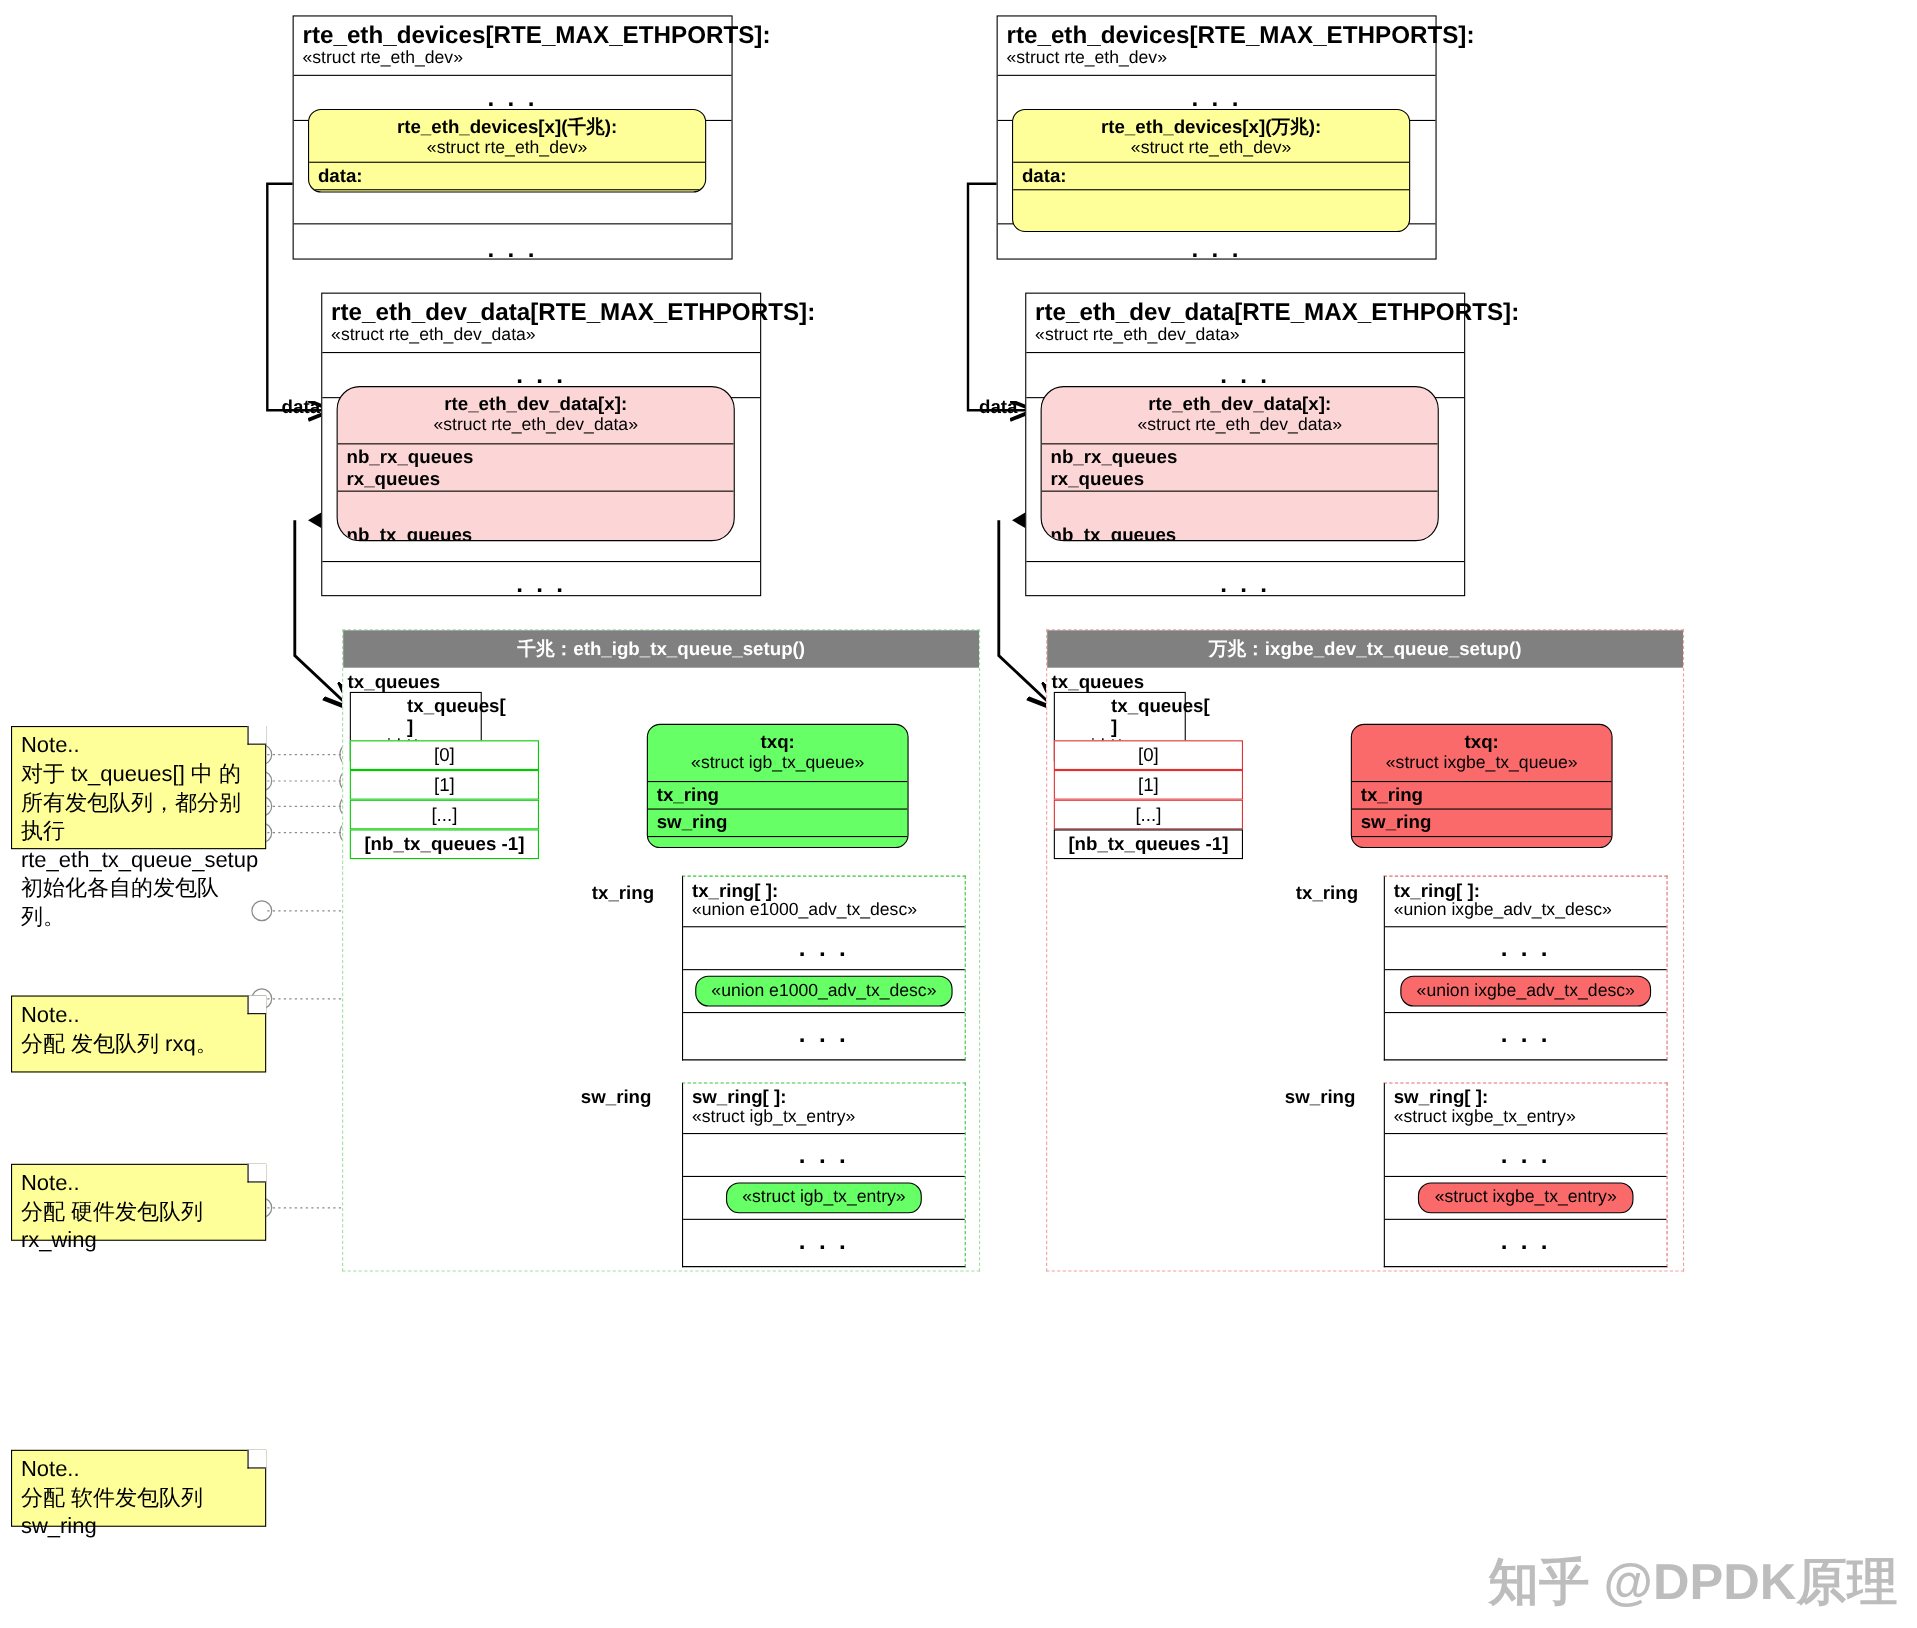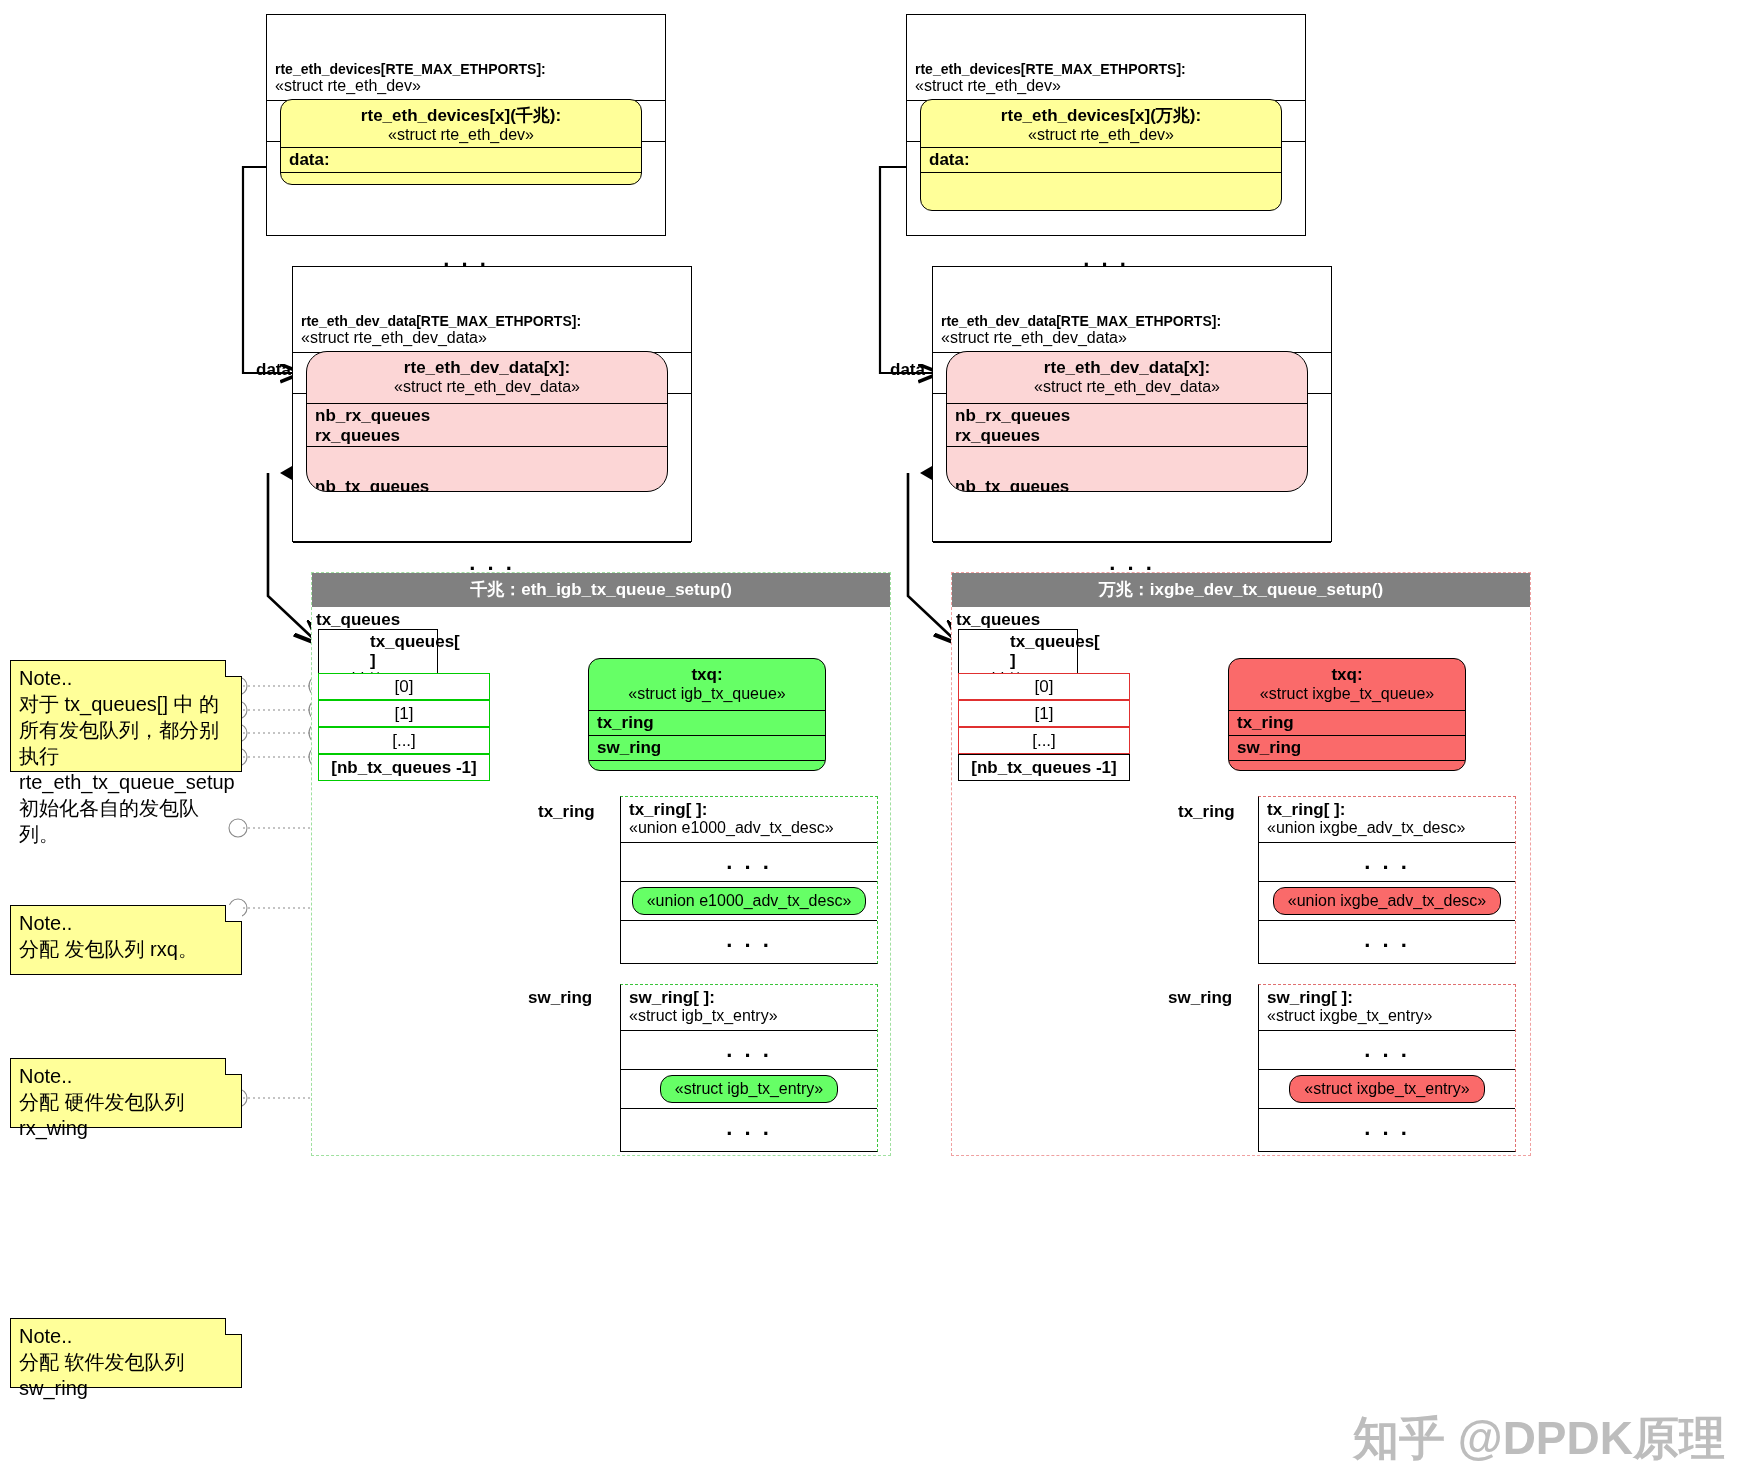--- a/index.html
+++ b/index.html
@@ -7,21 +7,21 @@
     width:1743px;height:1480px;background:#ffffff;position:relative;
     font-family:"Liberation Sans","DejaVu Sans",sans-serif;
     -webkit-font-smoothing:antialiased;
     overflow:hidden;
   }
   .abs{position:absolute;box-sizing:border-box;}
 
   
   .arrbox{border:1.5px solid #000;background:#fff;}
   .arrbox .hdr{padding:4px 8px 5px 8px;border-bottom:1.5px solid #000;line-height:1.15;}
-  .arrbox .hdr .t1{font-weight:bold;font-size:14px;color:#000;margin-top:42px;}
+  .arrbox .hdr .t1{font-weight:bold;font-size:22px;color:#000;}
   .arrbox .hdr .t2{font-size:16px;color:#000;}
   .arrbox .cell{height:40px;border-bottom:1.5px solid #000;display:flex;align-items:center;justify-content:center;}
   .arrbox .cell:last-child{border-bottom:none;}
   .dots{letter-spacing:3px;font-size:22px;font-weight:bold;color:#000;line-height:1;}
 
   
   .objbox{border:1.5px solid #000;border-radius:12px;overflow:hidden;}
   .objbox .ohdr{text-align:center;padding:6px 6px 6px 6px;line-height:1.18;border-bottom:1.5px solid #000;}
   .objbox .ohdr .o1{font-weight:bold;font-size:17px;}
   .objbox .ohdr .o2{font-size:16px;}
@@ -148,21 +148,21 @@
     <div class="t2">«struct rte_eth_dev»</div>
   </div>
   <div class="cell">
     <span class="dots">. . .</span>
   </div>
   <div class="cell" style="height:93px;border-bottom:1.5px solid #000;"></div>
   <div class="cell" style="height:46px;">
     <span class="dots">. . .</span>
   </div>
 </div>
-<div class="abs objbox yellowobj" style="left:280px;top:99px;width:362px;height:86px;">
+<div class="abs objbox yellowobj" style="left:280px;top:99px;width:362px;height:76px;">
   <div class="ohdr" style="padding-bottom:2px;">
     <div class="o1">rte_eth_devices[x](千兆):</div>
     <div class="o2">«struct rte_eth_dev»</div>
   </div>
   <div class="orow">data:</div>
   <div class="ofoot"></div>
 </div>
 
 <div class="abs arrbox" style="left:292px;top:266px;width:400px;height:276px;">
   <div class="hdr">

